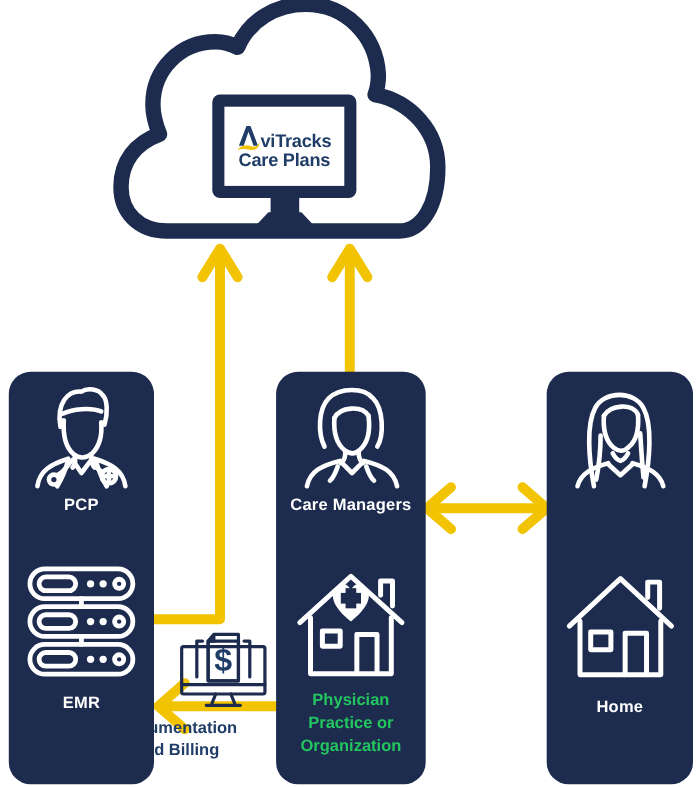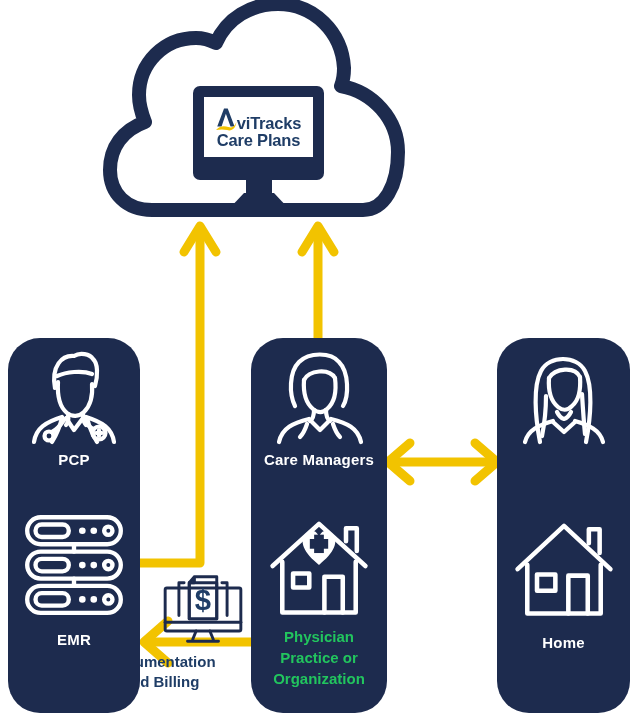--- a/index.html
+++ b/index.html
@@ -4,37 +4,37 @@
 <style>
   html,body{margin:0;padding:0;background:#fff;}
   #canvas{
     position:relative;width:635px;height:715px;overflow:hidden;background:#fff;
     font-family:"Liberation Sans",sans-serif;
   }
   .abs{position:absolute;}
   
   .panel{
     position:absolute;top:338px;height:375px;background:var(--navy);
-    border-radius:32px;color:#fff;
+    border-radius:20px;color:#fff;
   }
   .panel-label{
     position:absolute;width:100%;text-align:center;font-weight:700;font-size:15px;
     color:#fff;letter-spacing:.2px;
   }
   .panel-icon{position:absolute;}
   .stroke-w{stroke:#fff;fill:none;stroke-width:4.2;stroke-linecap:round;stroke-linejoin:round;}
   .fill-w{fill:#fff;stroke:none;}
   .fill-navy{fill:var(--navy);stroke:none;}
   .stroke-n{stroke:var(--navy);fill:none;stroke-width:3.4;stroke-linecap:round;stroke-linejoin:round;}
   .arrow{stroke:var(--yellow);fill:none;stroke-width:9;stroke-linecap:round;stroke-linejoin:round;}
   .multiline{position:absolute;width:100%;text-align:center;font-weight:700;font-size:15px;line-height:21px;color:#22c55e;}
   
   #cloud-wrap{position:absolute;left:0;top:0;width:635px;height:230px;}
   #logo-screen{
-    position:absolute;left:204px;top:97px;width:109px;height:60px;background:#fff;
+    position:absolute;left:204px;top:97px;width:109px;height:72px;background:#fff;
     display:flex;flex-direction:column;align-items:center;justify-content:center;
   }
   .logo-row{display:flex;align-items:flex-end;}
   .logo-text{font-weight:700;font-size:16.5px;color:var(--logo-navy);line-height:17px;letter-spacing:-0.2px;}
   
   #billing-label{
     position:absolute;left:100px;top:652px;width:122px;text-align:center;
     font-weight:700;font-size:15px;line-height:20px;color:var(--logo-navy);
   }
   #dollar-text{font-family:"Liberation Sans",sans-serif;font-weight:700;}

